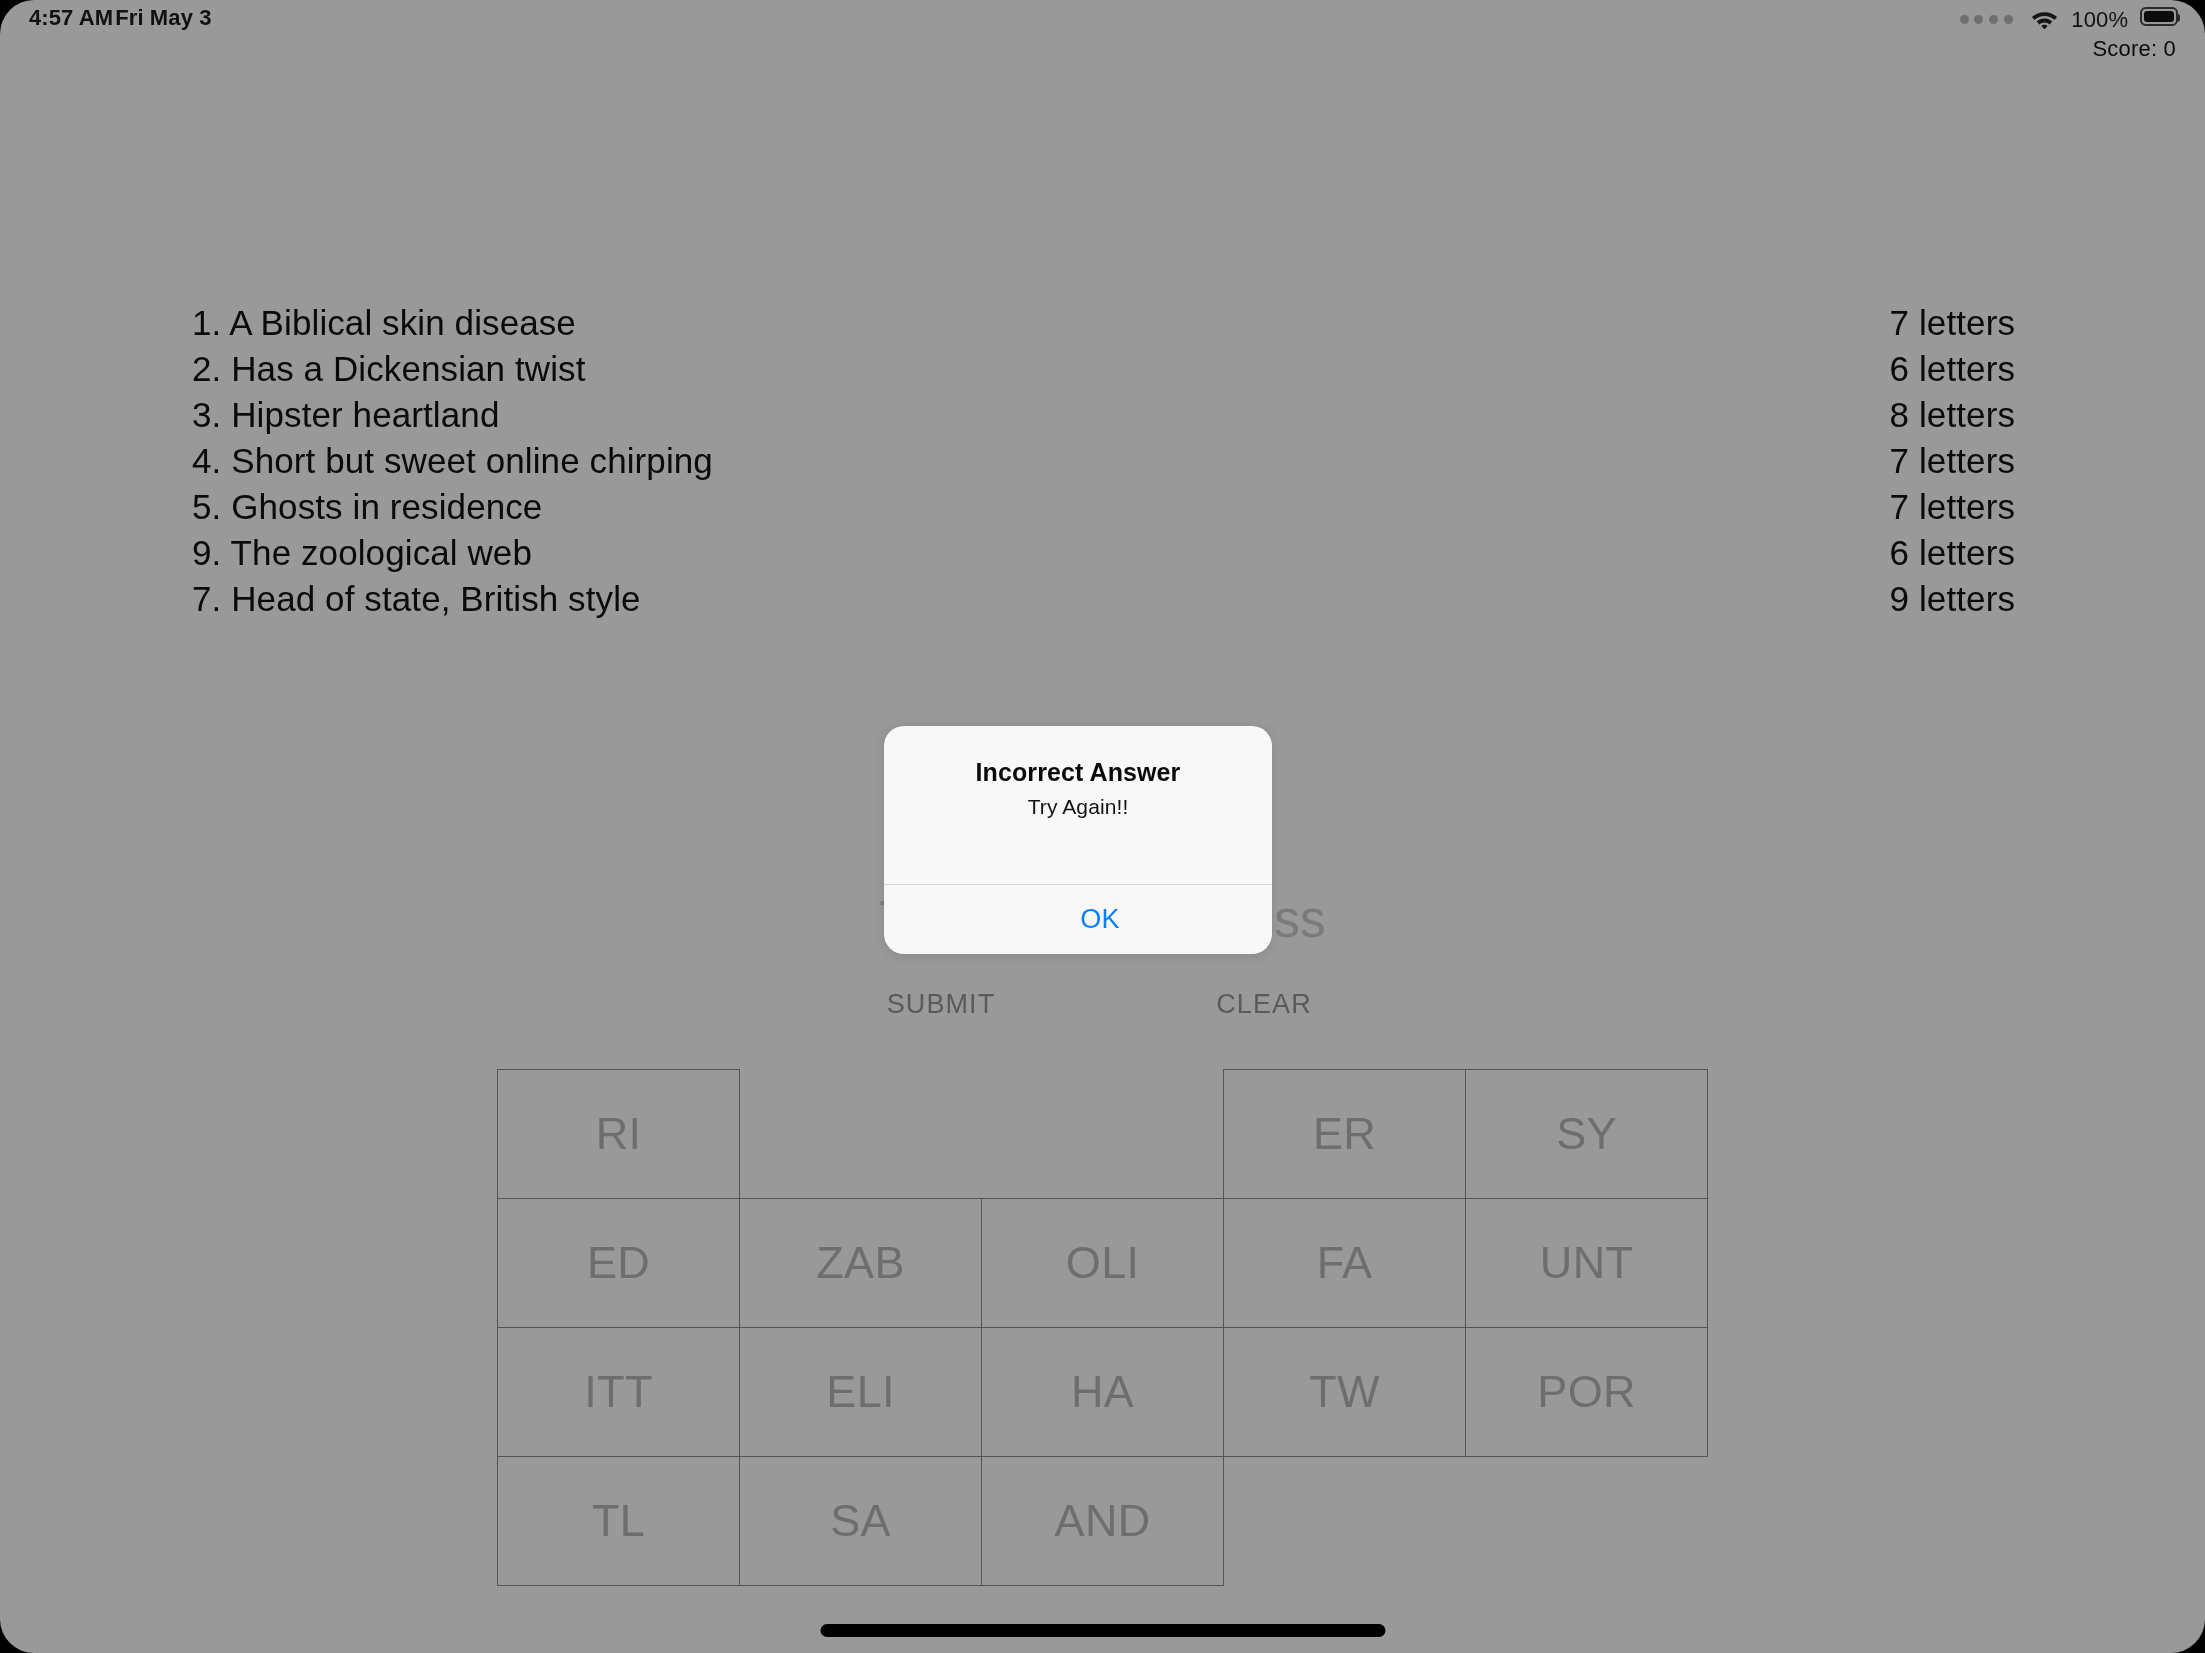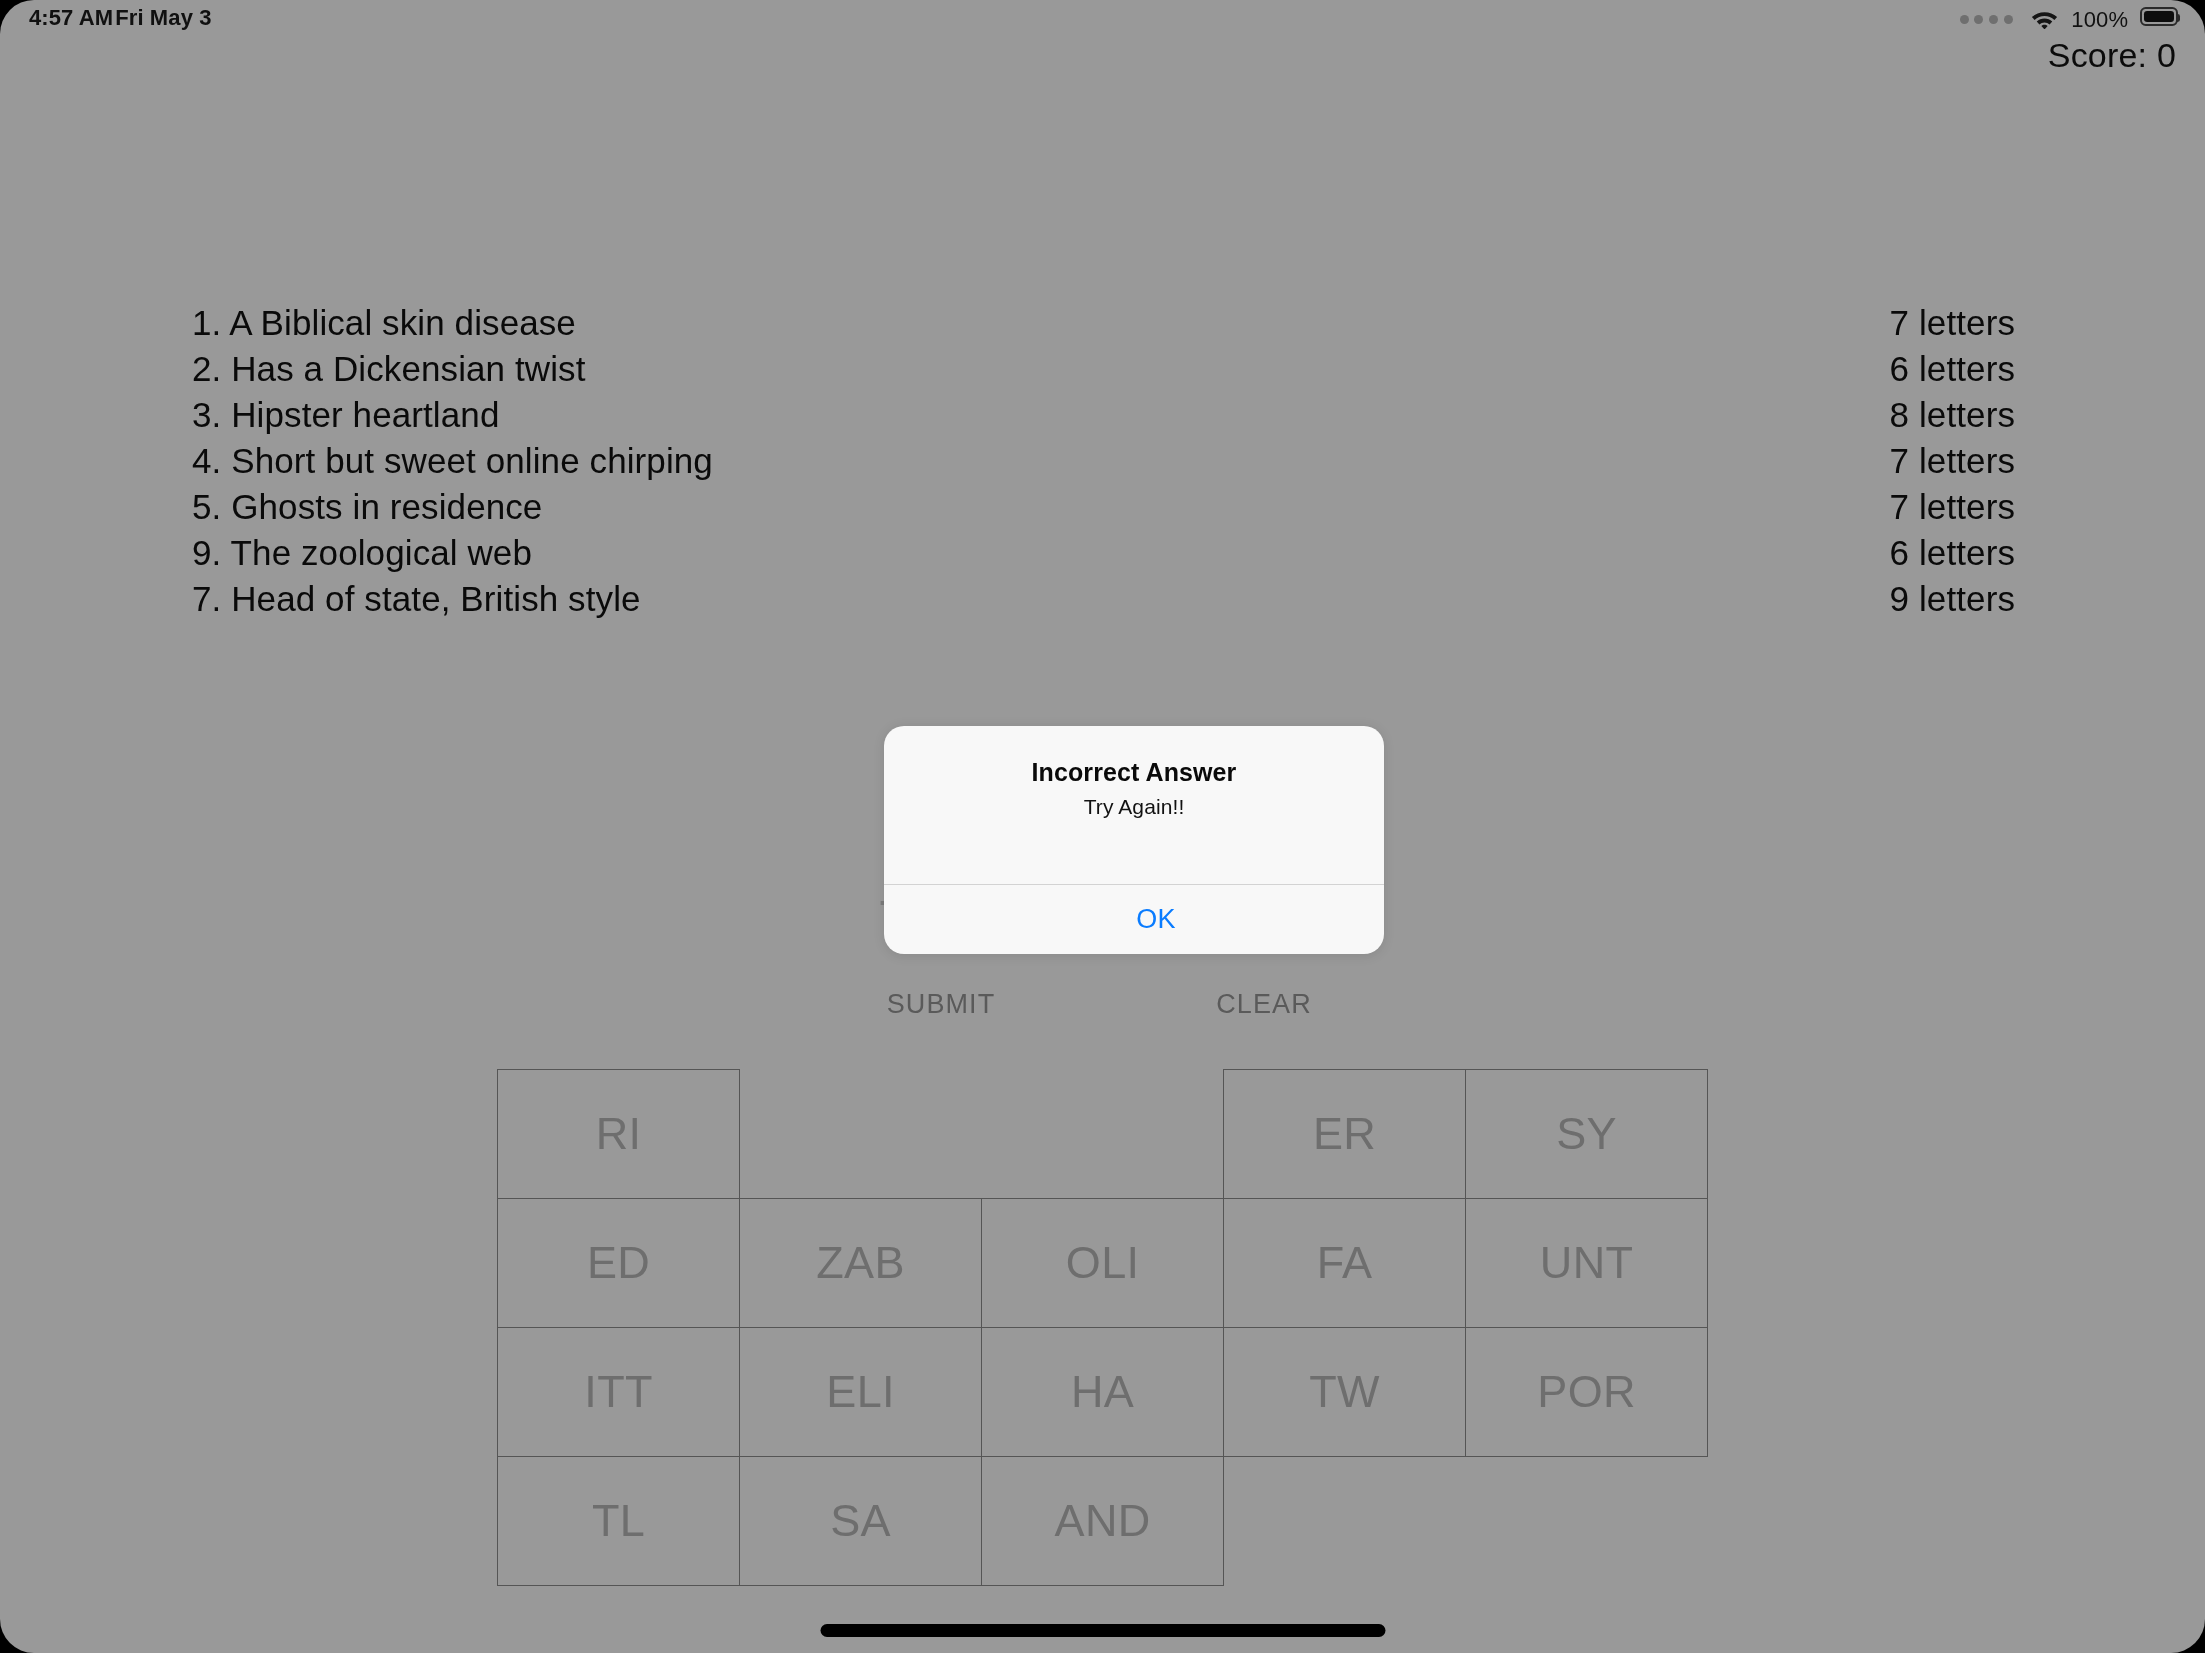--- a/index.html
+++ b/index.html
@@ -88,21 +88,21 @@
     position: absolute;
     left: 2px; top: 2px; bottom: 2px;
     width: 30px;
     background: #0d0d0d;
     border-radius: 3.2px;
   }
   
   #score {
     position: absolute;
     right: 29px; top: 36px;
-    font-size: 34px;
+    font-size: 22px;
     color: #0b0b0b;
     letter-spacing: 0.2px;
   }
   
   #clue-list {
     position: absolute;
     left: 192px; top: 303px;
     width: 1823px;
   }
   .clue-row {
@@ -169,21 +169,21 @@
   }
   
   #alert-backdrop {
     position: absolute;
     left: 0; top: 0;
     width: 2205px; height: 1653px;
   }
   #alert-dialog {
     position: absolute;
     left: 884px; top: 726px;
-    width: 500px; height: 228px;
+    width: 388px; height: 228px;
     background: #f8f8f8;
     border-radius: 20px;
     overflow: hidden;
     box-shadow: 0 1.6px 11.3px rgba(0,0,0,0.10);
   }
   #alert-body {
     height: 158px;
     padding: 32px 22.6px 0 22.6px;
     box-sizing: border-box;
     text-align: center;

